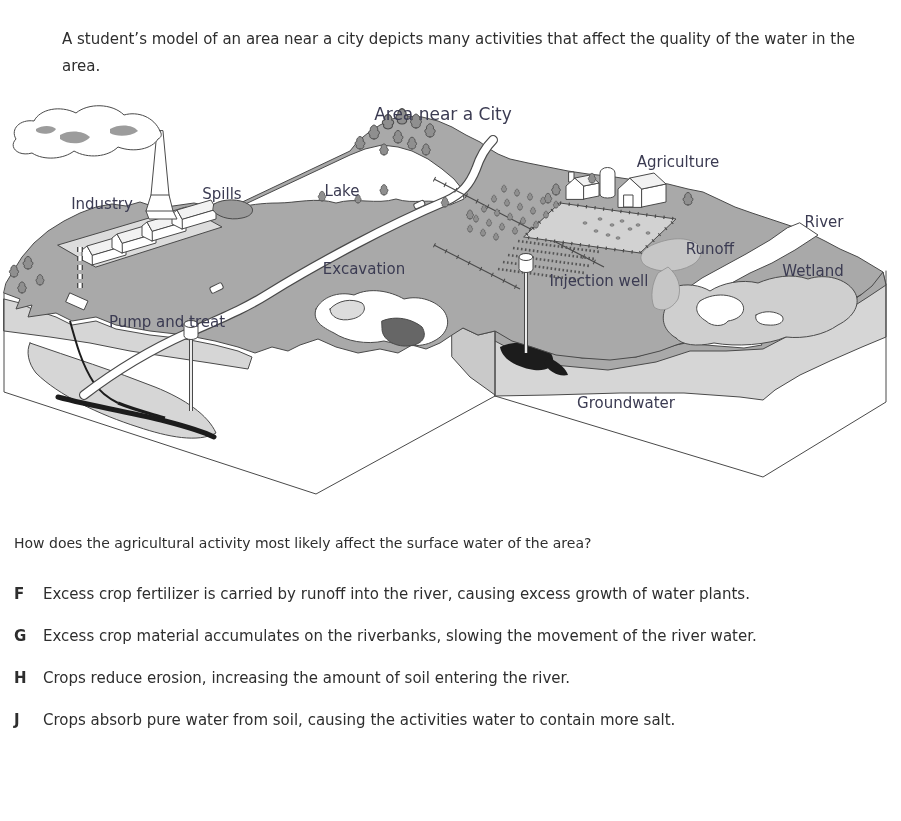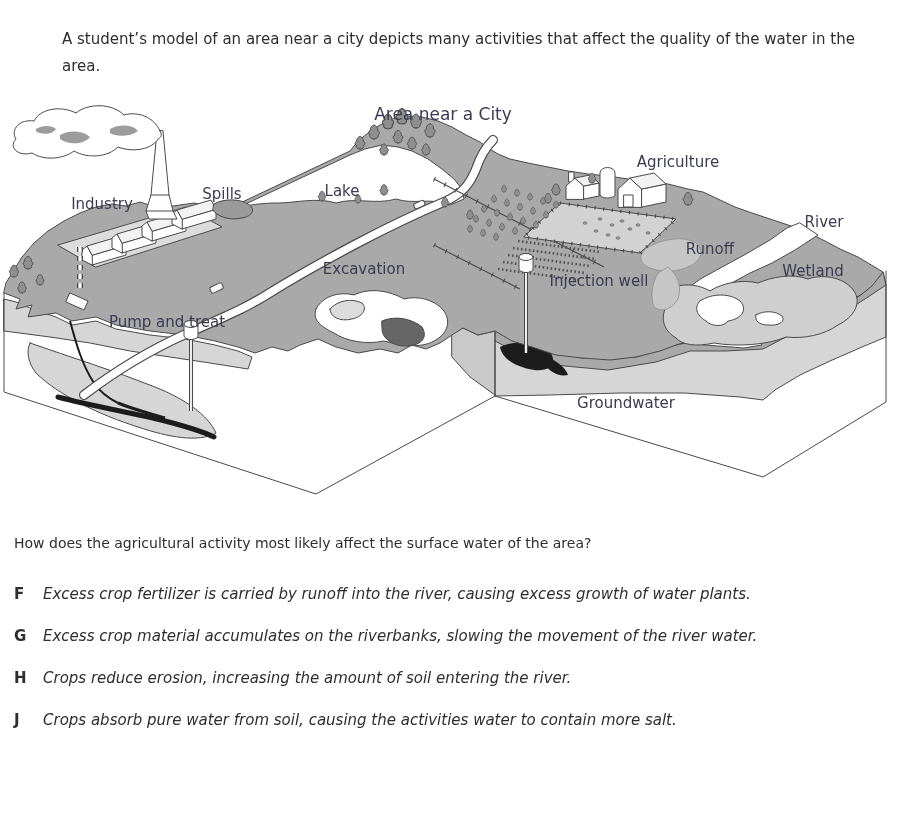--- a/index.html
+++ b/index.html
@@ -38,21 +38,21 @@
   .choice{
     display:flex;
     margin-top:15px;
     font-size:15px;line-height:27px;
   }
   .choice:first-child{margin-top:24px;}
   .choice .letter{
     width:29px;flex:0 0 29px;
     font-weight:bold;
   }
-  .choice .text{flex:1;max-width:845px;font-style:italic;}
+  .choice .text{flex:1;max-width:845px;}
   
   .ol{stroke:var(--c-outline,#4a4a4a);stroke-width:1;stroke-linejoin:round;stroke-linecap:round;}
 </style>
 </head>
 <body>
 
 <div class="page">
 
   <p class="intro">A student’s model of an area near a city depicts many activities that affect the quality of the water in the area.</p>
 

